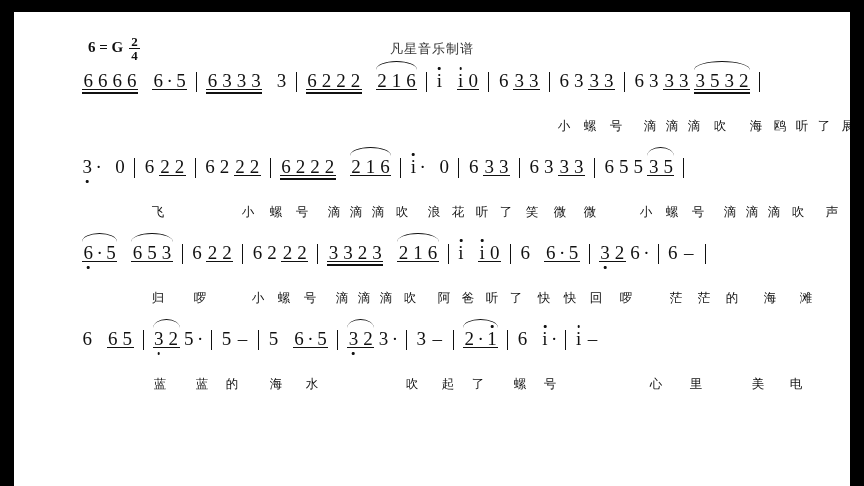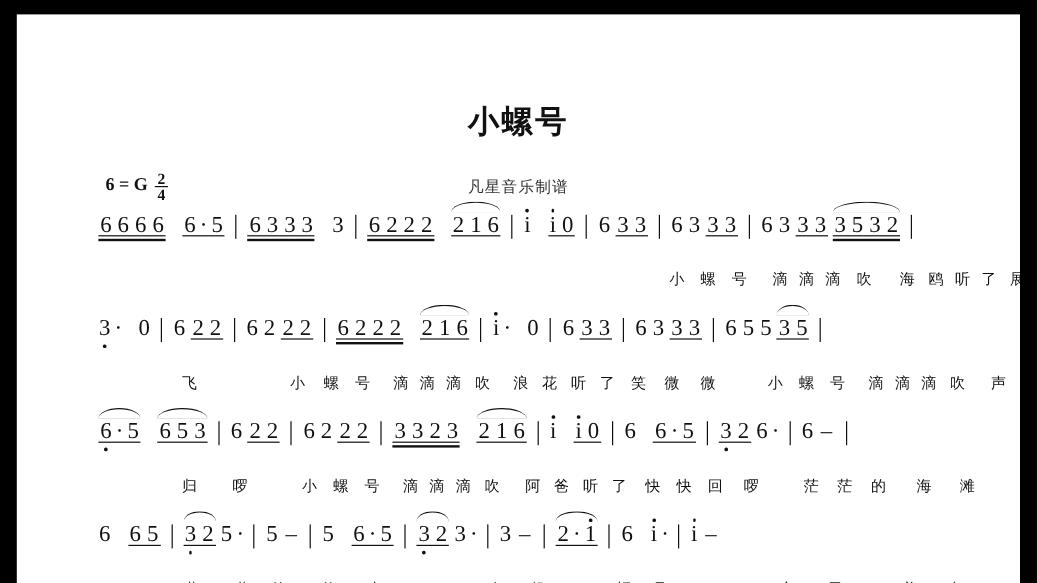--- a/index.html
+++ b/index.html
@@ -211,21 +211,20 @@
     align-items: center;
     justify-content: center;
     font-weight: 700;
   }
 </style>
 </head>
 <body style="background: rgb(0, 0, 0);">
 
 <div id="sheet" style="background: rgb(255, 255, 255);">
 
-  <div class="title">小螺号</div>
 
   <div class="meta-row">
     <div class="key-sig">
       <span>6 = G</span>
       <span class="frac">
         <span class="num">2</span>
         <span class="den">4</span>
       </span>
     </div>
     <div class="composer">凡星音乐制谱</div>

